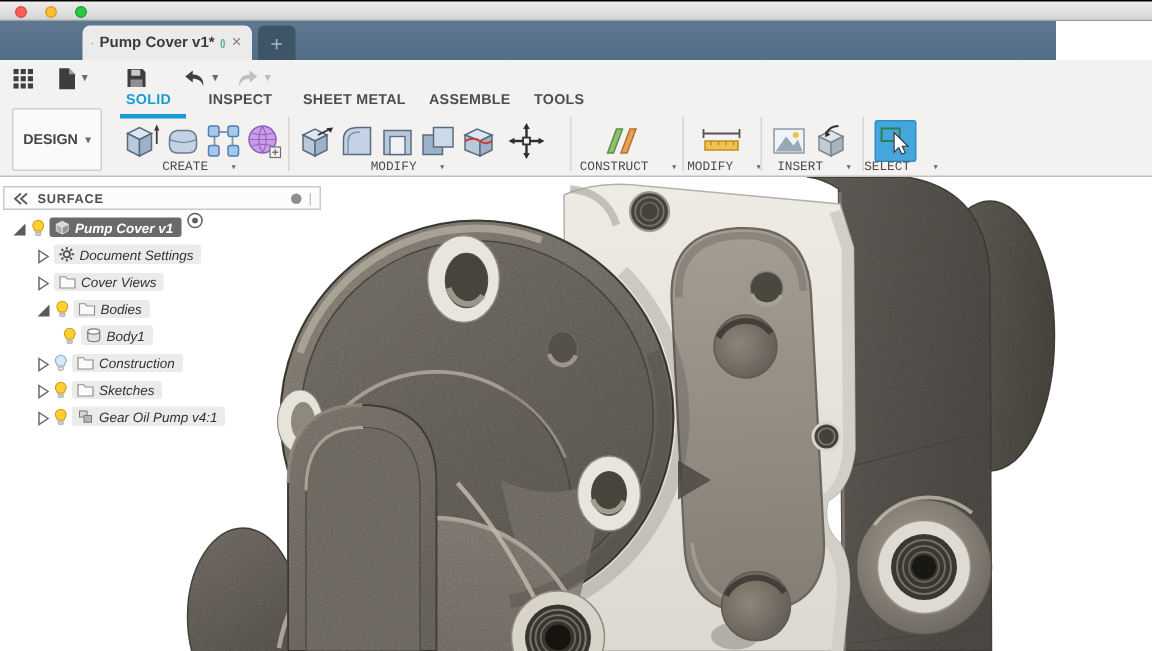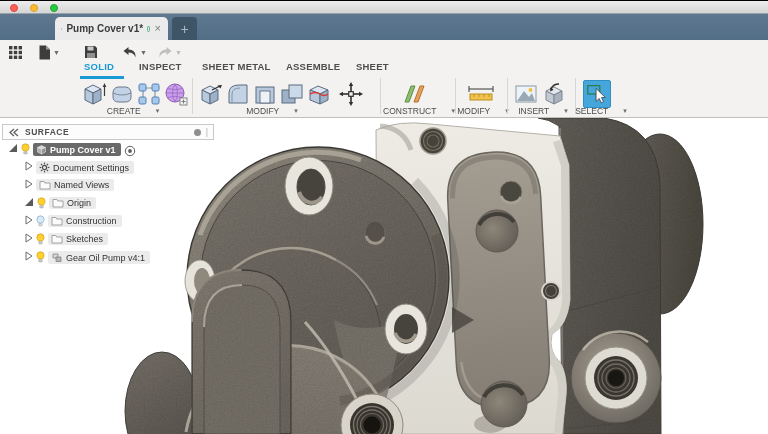--- a/index.html
+++ b/index.html
@@ -9,21 +9,21 @@
   
   #titlebar { position:absolute; left:0; top:0; width:768px; height:14px;
     background:linear-gradient(#ededed,#d5d5d5); border-top:1px solid #000;
     border-bottom:1px solid #9aa2a9; }
   .tl { position:absolute; top:3px; width:8px; height:8px; border-radius:50%; }
   #tl-close{ left:10px; background:#ff5f57; border:0.5px solid #d94c44;}
   #tl-min  { left:30px; background:#febc2e; border:0.5px solid #d8a125;}
   #tl-zoom { left:50px; background:#28c840; border:0.5px solid #1ea432;}
 
   
-  #tabbar { position:absolute; left:0; top:14px; width:768px; height:26px;
+  #tabbar { position:absolute; left:0; top:14px; width:704px; height:26px;
     background:linear-gradient(#5d788f,#526d86); }
   #doc-tab { position:absolute; left:55px; top:3px; width:113px; height:23px;
     background:#ebebeb; border-radius:5px 5px 0 0; display:flex; align-items:center;
     padding:0 6px; gap:4px; }
   #doc-tab .lbl { font-size:10px; font-weight:bold; color:#3c3c3c; white-space:nowrap; }
   #sync-dot { width:6px; height:6px; border:1.5px solid #62b68f; border-radius:50%;
     margin-left:auto; }
   #tab-close { font-size:11px; color:#7c7c7c; line-height:1; padding:0 1px; }
   #new-tab { position:absolute; left:172px; top:3px; width:25px; height:23px;
     background:#3e5568; border-radius:4px 4px 0 0; color:#a9b8c4; font-size:14px;
@@ -44,39 +44,39 @@
   .rtab { position:absolute; top:21px; font-size:9.5px; font-weight:bold;
     color:#4d4d4d; letter-spacing:.2px; }
   .rtab.active { color:#189bd5; }
   #tab-underline { position:absolute; left:80px; top:36px; width:44px; height:3px;
     background:#189bd5; }
 
   .ricon { position:absolute; top:40px; width:26px; height:28px;
     display:flex; align-items:center; justify-content:center; }
   .rsep { position:absolute; top:38px; width:1px; height:36px; background:#d8d6d3; }
   .glabel { position:absolute; top:66px; font-size:8.5px; color:#4b4b4b;
-    display:flex; align-items:center; gap:13px; transform:translateX(-50%); }
+    display:flex; align-items:center; gap:13px; transform:translateX(-50%);font-family:Liberation Mono, monospace; }
 
   #select-tile { background:#45a6dc; border:1px solid #2f8fc4; border-radius:2px; }
 
   
   #viewport { position:absolute; left:0; top:118px; width:768px; height:316px;
     background:#fff; }
   #model-svg { position:absolute; left:0; top:0; }
 
   
   #browser { position:absolute; left:2px; top:6px; width:212px; }
   #browser-header { height:16px; background:#fcfcfc; border:1px solid #c9c9c9;
     display:flex; align-items:center; padding:0 5px; gap:5px; }
   #browser-header .htxt { font-size:8.5px; font-weight:bold; color:#4e4e4e;
     letter-spacing:.5px; }
   #browser-header .dot { width:7px; height:7px; background:#8f8f8f; border-radius:50%;
     margin-left:auto; }
   #browser-header .vsep { color:#b5b5b5; font-size:9px; }
-  .brow { height:15px; display:flex; align-items:flex-start; gap:3px; margin-top:3px; }
+  .brow { height:15px; display:flex; align-items:flex-end; gap:3px; margin-top:3px;font-style:italic; }
   .pill { display:inline-flex; align-items:center; gap:3px; background:#ebebeb;
     border-radius:2px; padding:1px 5px 1px 3px; font-size:9px; color:#333;
     white-space:nowrap; }
   .pill.sel { background:#6a6a6a; color:#fff; font-weight:bold; }
   .tri, .bulb, .bicon { display:inline-flex; }
 </style>
 </head>
 <body>
 
 <div id="titlebar">
@@ -136,26 +136,30 @@
     </svg>
     <span class="caret">▼</span>
   </div>
   <div class="qa" style="left:157px">
     <svg width="16" height="13" viewBox="0 0 16 13">
       <path d="M9.5,1 L14.5,5 L9.5,9 V6.5 C6,6.5 3.5,8 2.5,11.5 C2,6 5,3.8 9.5,3.6 Z" fill="#bfbfbf"></path>
     </svg>
     <span class="caret dim">▼</span>
   </div>
 
+  <div id="design-btn">
+    <span>DESIGN</span>
+    <span class="caret">▾</span>
+  </div>
 
   <span class="rtab active" style="left:84px">SOLID</span>
   <span class="rtab" style="left:139px">INSPECT</span>
   <span class="rtab" style="left:202px">SHEET METAL</span>
   <span class="rtab" style="left:286px">ASSEMBLE</span>
-  <span class="rtab" style="left:356px">SHEET</span>
+  <span class="rtab" style="left:356px">TOOLS</span>
   <div id="tab-underline"></div>
 
   <div class="ricon" style="left:82px">
     <svg width="26" height="26" viewBox="0 0 26 26">
       <polygon points="3,8 11,4 19,8 11,12" fill="#dce6f2" stroke="#5b6b7e" stroke-width="1"></polygon>
       <polygon points="3,8 11,12 11,23 3,19" fill="#b9c9dd" stroke="#5b6b7e" stroke-width="1"></polygon>
       <polygon points="19,8 11,12 11,23 19,19" fill="#9db2c9" stroke="#5b6b7e" stroke-width="1"></polygon>
       <line x1="22.5" y1="15" x2="22.5" y2="4" stroke="#3c3c3c" stroke-width="1.2"></line>
       <polygon points="22.5,2 20.7,6 24.3,6" fill="#3c3c3c"></polygon>
     </svg>
@@ -549,21 +553,21 @@
         <svg width="9" height="10">
             <polygon points="2,1 8,5 2,9" fill="#fff" stroke="#6a6a6a" stroke-width="1"></polygon>
           </svg>
         </span>
       <span class="pill">
         <span class="bicon">
           <svg width="12" height="10" viewBox="0 0 12 10">
               <path d="M1,1.5 h3.8 l1,1.5 h5.2 v6 h-10 z" fill="#fbfbfb" stroke="#8f8f8f" stroke-width="0.8"></path>
             </svg>
           </span>
-        <span>Named Views</span>
+        <span>Cover Views</span>
       </span>
     </div>
 
 
     <div class="brow" style="padding-left:22px">
       <span class="tri">
         <svg width="10" height="10">
             <polygon points="9,1 9,9 1,9" fill="#5a5a5a"></polygon>
           </svg>
         </span>
@@ -572,24 +576,41 @@
             <path d="M4.5,0.8 a3.6,3.6 0 0 1 3.6,3.6 c0,1.9 -1.3,2.4 -1.5,3.6 h-4.2 c-0.2,-1.2 -1.5,-1.7 -1.5,-3.6 a3.6,3.6 0 0 1 3.6,-3.6 z" fill="#ffd02e" stroke="#c79d1b" stroke-width="0.7"></path>
             <rect x="2.8" y="8.7" width="3.4" height="2.2" rx="0.5" fill="#cfcfcf" stroke="#9a9a9a" stroke-width="0.5"></rect>
           </svg>
         </span>
       <span class="pill">
         <span class="bicon">
           <svg width="12" height="10" viewBox="0 0 12 10">
               <path d="M1,1.5 h3.8 l1,1.5 h5.2 v6 h-10 z" fill="#fbfbfb" stroke="#8f8f8f" stroke-width="0.8"></path>
             </svg>
           </span>
-        <span>Origin</span>
-      </span>
-    </div>
-
+        <span>Bodies</span>
+      </span>
+    </div>
+
+    <div class="brow" style="padding-left:40px">
+      <span class="bulb">
+        <svg width="9" height="12" viewBox="0 0 9 12">
+            <path d="M4.5,0.8 a3.6,3.6 0 0 1 3.6,3.6 c0,1.9 -1.3,2.4 -1.5,3.6 h-4.2 c-0.2,-1.2 -1.5,-1.7 -1.5,-3.6 a3.6,3.6 0 0 1 3.6,-3.6 z" fill="#ffd02e" stroke="#c79d1b" stroke-width="0.7"></path>
+            <rect x="2.8" y="8.7" width="3.4" height="2.2" rx="0.5" fill="#cfcfcf" stroke="#9a9a9a" stroke-width="0.5"></rect>
+          </svg>
+        </span>
+      <span class="pill">
+        <span class="bicon">
+          <svg width="11" height="11" viewBox="0 0 11 11">
+              <path d="M1.5,3 v5 a4,1.8 0 0 0 8,0 v-5" fill="#e3e3e3" stroke="#7a7a7a" stroke-width="0.8"></path>
+              <ellipse cx="5.5" cy="3" rx="4" ry="1.8" fill="#fff" stroke="#7a7a7a" stroke-width="0.8"></ellipse>
+            </svg>
+          </span>
+        <span>Body1</span>
+      </span>
+    </div>
 
     <div class="brow" style="padding-left:22px">
       <span class="tri">
         <svg width="9" height="10">
             <polygon points="2,1 8,5 2,9" fill="#fff" stroke="#6a6a6a" stroke-width="1"></polygon>
           </svg>
         </span>
       <span class="bulb">
         <svg width="9" height="12" viewBox="0 0 9 12">
             <path d="M4.5,0.8 a3.6,3.6 0 0 1 3.6,3.6 c0,1.9 -1.3,2.4 -1.5,3.6 h-4.2 c-0.2,-1.2 -1.5,-1.7 -1.5,-3.6 a3.6,3.6 0 0 1 3.6,-3.6 z" fill="#d8e9f7" stroke="#7fa7c9" stroke-width="0.7"></path>

